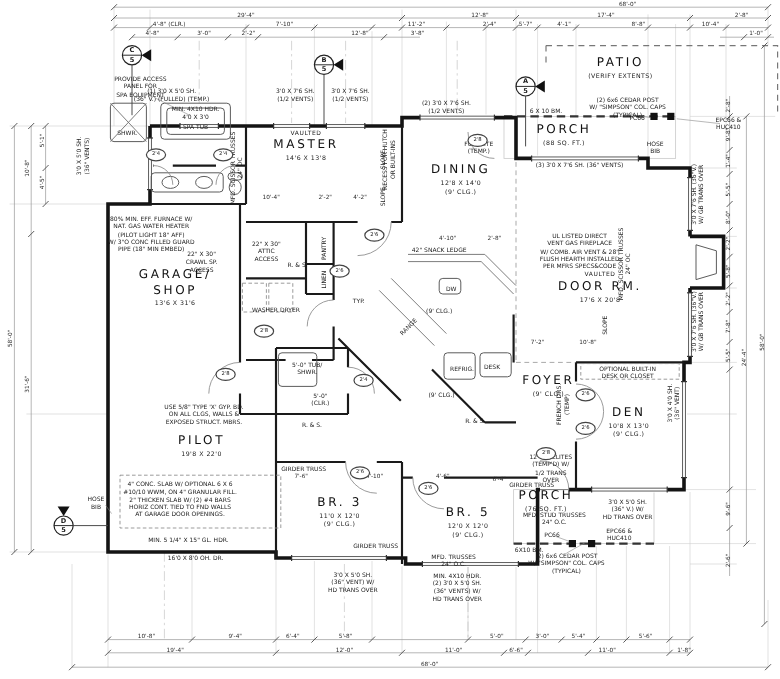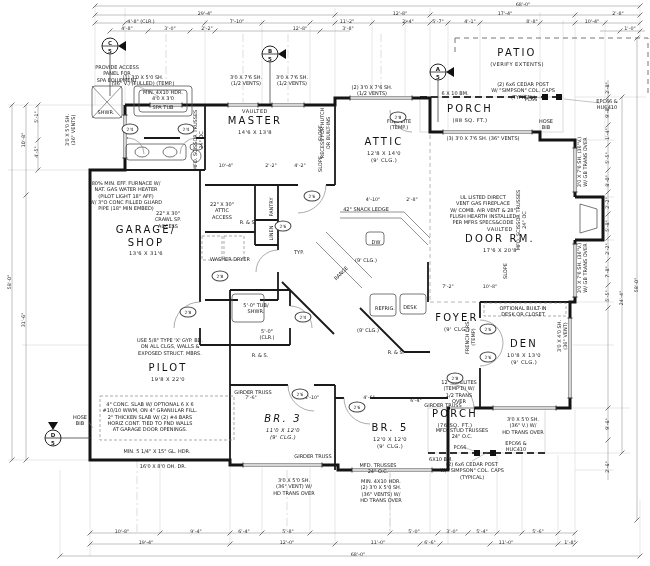--- a/index.html
+++ b/index.html
@@ -493,28 +493,28 @@
       <div class="tag" style="left: 188px; top: 312px;">2'8</div>
       <div class="tag" style="left: 303px; top: 317px;">2'4</div>
       <div class="tag" style="left: 300px; top: 394px;">2'6</div>
       <div class="tag" style="left: 357px; top: 407px;">2'6</div>
       <div class="tag" style="left: 488px; top: 329px;">2'6</div>
       <div class="tag" style="left: 488px; top: 357px;">2'6</div>
       <div class="tag" style="left: 455px; top: 378px;">2'8</div>
       <div class="lbl room" style="left: 255px; top: 122px;"><div class="pre">VAULTED</div><div class="big">MASTER</div><div class="sm">14'6 X 13'8</div></div>
       <div class="lbl room" style="left: 146px; top: 240px;"><div class="big">GARAGE/
 SHOP</div><div class="sm">13'6 X 31'6</div></div>
-      <div class="lbl room" style="left: 384px; top: 150px;"><div class="big">ATTIC</div><div class="sm">12'8 X 14'0</div><div class="sm">(9' CLG.)</div></div>
+      <div class="lbl room" style="left: 384px; top: 150px;"><div class="big">DINING</div><div class="sm">12'8 X 14'0</div><div class="sm">(9' CLG.)</div></div>
       <div class="lbl room" style="left: 470px; top: 113px;"><div class="big">PORCH</div><div class="sm">(88 SQ. FT.)</div></div>
       <div class="lbl room" style="left: 517px; top: 57px;"><div class="big">PATIO</div><div class="sm">(VERIFY EXTENTS)</div></div>
       <div class="lbl room" style="left: 500px; top: 240px;"><div class="pre">VAULTED</div><div class="big">DOOR RM.</div><div class="sm">17'6 X 20'8</div></div>
       <div class="lbl room" style="left: 457px; top: 322px;"><div class="big">FOYER</div><div class="sm">(9' CLG.)</div></div>
       <div class="lbl room" style="left: 524px; top: 352px;"><div class="big">DEN</div><div class="sm">10'8 X 13'0</div><div class="sm">(9' CLG.)</div></div>
       <div class="lbl room" style="left: 168px; top: 372px;"><div class="big">PILOT</div><div class="sm">19'8 X 22'0</div></div>
-      <div class="lbl room" style="left: 283px; top: 427px; font-style: italic;"><div class="big">BR. 3</div><div class="sm">11'0 X 12'0</div><div class="sm">(9' CLG.)</div></div>
+      <div class="lbl room" style="left: 283px; top: 427px;"><div class="big">BR. 3</div><div class="sm">11'0 X 12'0</div><div class="sm">(9' CLG.)</div></div>
       <div class="lbl room" style="left: 390px; top: 436px;"><div class="big">BR. 5</div><div class="sm">12'0 X 12'0</div><div class="sm">(9' CLG.)</div></div>
       <div class="lbl room" style="left: 455px; top: 418px;"><div class="big">PORCH</div><div class="sm">(76 SQ. FT.)</div></div>
       <div class="lbl mk" style="left: 110px; top: 42.5px; font-size: 5.5px;">C</div>
       <div class="lbl mk" style="left: 110px; top: 50.5px; font-size: 5.5px;">5</div>
       <div class="lbl mk" style="left: 270px; top: 50.5px; font-size: 5.5px;">B</div>
       <div class="lbl mk" style="left: 270px; top: 58.5px; font-size: 5.5px;">5</div>
       <div class="lbl mk" style="left: 438px; top: 68.5px; font-size: 5.5px;">A</div>
       <div class="lbl mk" style="left: 438px; top: 76.5px; font-size: 5.5px;">5</div>
       <div class="lbl mk" style="left: 53px; top: 434.5px; font-size: 5.5px;">D</div>
       <div class="lbl mk" style="left: 53px; top: 442.5px; font-size: 5.5px;">5</div>

